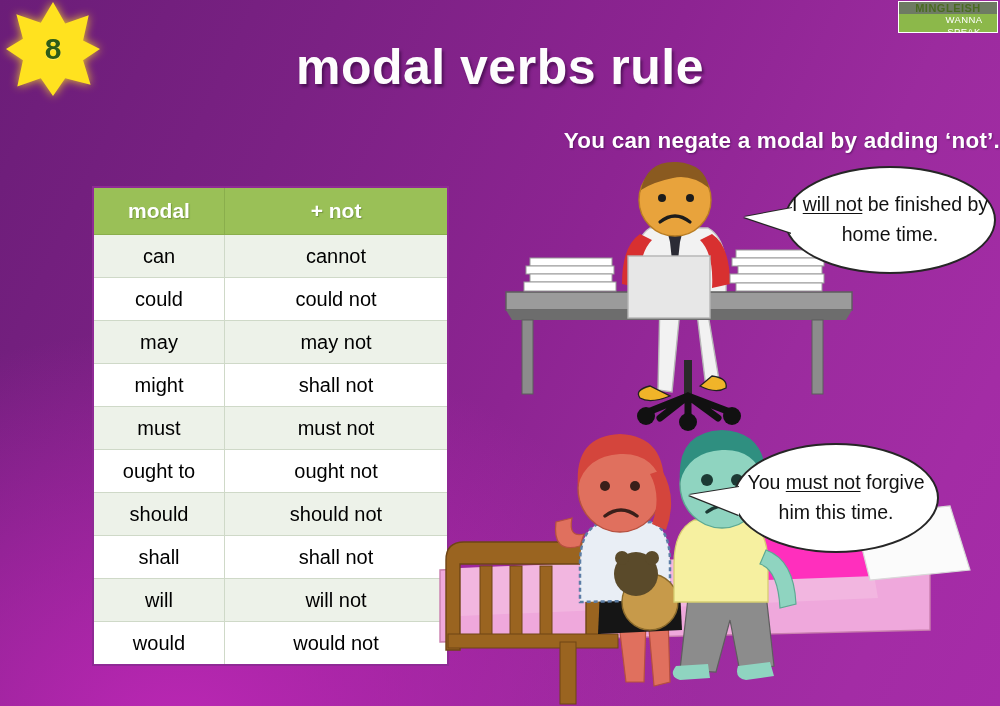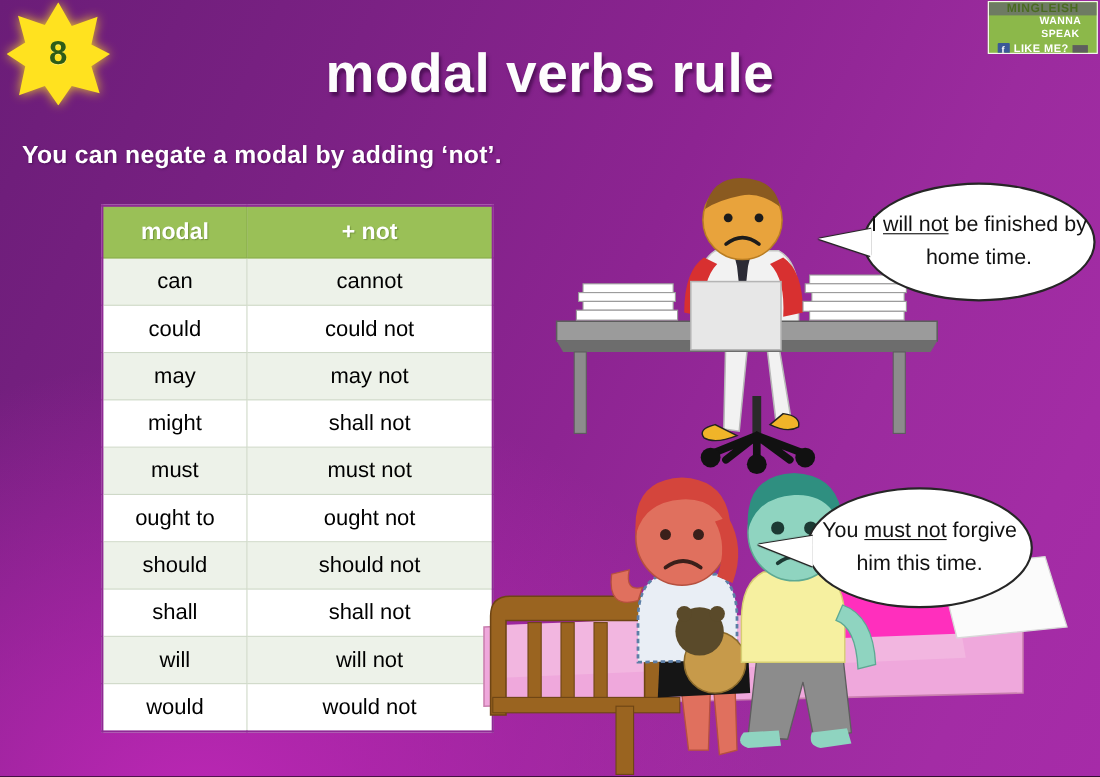--- a/index.html
+++ b/index.html
@@ -23,44 +23,44 @@
     clip-path:polygon(50% 0%,63% 23%,88% 14%,82% 41%,100% 50%,82% 62%,90% 88%,63% 81%,50% 100%,37% 81%,12% 90%,18% 62%,0% 50%,18% 39%,11% 13%,37% 22%);
   }
   #star-number{
     position:absolute;inset:0;display:flex;align-items:center;justify-content:center;
     font-size:30px;font-weight:bold;color:#2e5c17;
     font-family:"Liberation Sans",sans-serif;text-shadow:0 1px 0 rgba(255,255,255,.3);
   }
 
   
   #logo{
-    position:absolute;right:2px;top:1px;width:100px;height:48px;
+    position:absolute;right:2px;top:1px;width:100px;height:32px;
     border:1px solid #ffffff;background:#8cb84a;overflow:hidden;
     box-sizing:border-box;
   }
   #logo-brand{
     display:block;text-align:center;font-size:11px;font-weight:bold;letter-spacing:.5px;
     color:#4a6b22;background:#6e7b63;line-height:12px;height:12px;
     filter:blur(.3px);
   }
-  #logo-l1{display:block;text-align:center;color:#fff;font-size:9.5px;font-weight:bold;line-height:12px;letter-spacing:.4px;padding-left:32px;}
+  #logo-l1{display:block;text-align:center;color:#fff;font-size:9.5px;font-weight:normal;line-height:12px;letter-spacing:.4px;padding-left:32px;}
   #logo-row{display:flex;align-items:center;justify-content:center;gap:4px;height:13px;}
   #fb-icon{width:11px;height:11px;background:#3b5998;color:#fff;font-size:9px;font-weight:bold;
     display:flex;align-items:center;justify-content:center;font-family:"Liberation Serif",serif;border-radius:1px;}
   #logo-l2{color:#fff;font-size:10px;font-weight:bold;letter-spacing:.4px;}
   #logo-tag{width:14px;height:7px;background:#5e5e5e;}
 
   
   #page-title{
     position:absolute;left:0;right:0;top:38px;text-align:center;
     font-size:50px;font-weight:bold;color:#fdfdfd;letter-spacing:.5px;
     text-shadow:2px 3px 3px rgba(40,0,50,.55);
   }
   #subtitle{
-    position:absolute;left:0;right:0;top:128px;text-align:left;
+    position:absolute;left:0;right:0;top:128px;text-align:right;
     font-size:22.5px;font-weight:bold;color:#ffffff;letter-spacing:.2px;
     text-shadow:1px 1px 2px rgba(40,0,50,.45);
     padding-left:20px;
   }
 
   
   #modal-table{
     position:absolute;left:92px;top:186px;width:352px;
     border-collapse:collapse;border:2px solid #8f2a95;
     table-layout:fixed;background:#fff;

